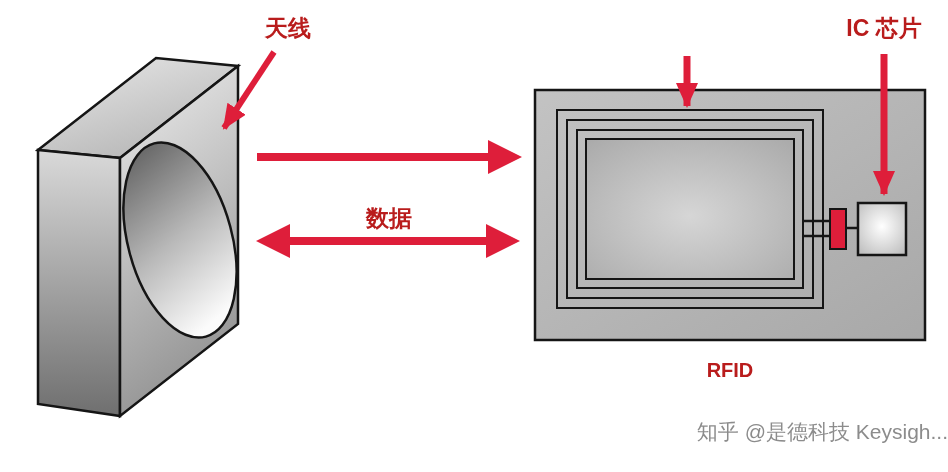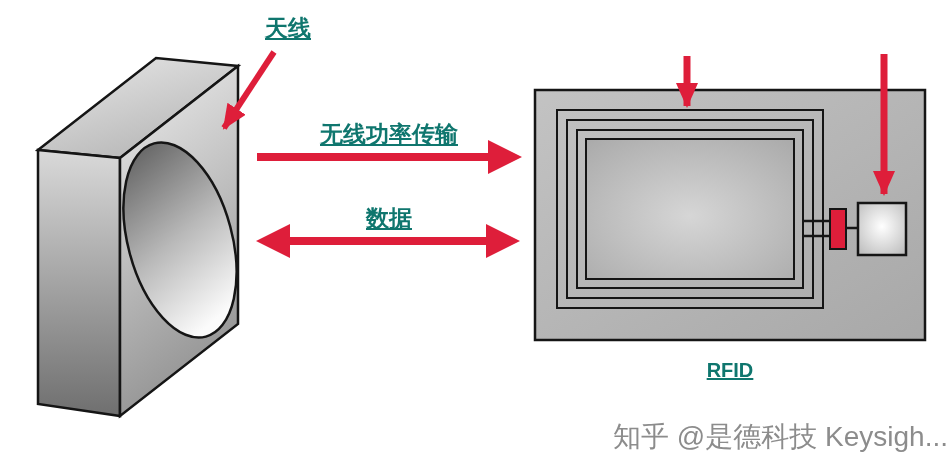--- a/index.html
+++ b/index.html
@@ -6,34 +6,33 @@
   .canvas {
     position:relative;
     width:948px; height:472px;
     background:#ffffff;
     overflow:hidden;
     font-family:"Liberation Sans","DejaVu Sans",sans-serif;
   }
   svg.scene { position:absolute; left:0; top:0; }
   .label {
     position:absolute;
-    color:#0f766e;
+    color:#b91c1c;
     font-weight:bold;
     font-size:23px;
     white-space:nowrap;
     line-height:1.2;
-    text-decoration:underline;
   }
   .label.centered { text-align:center; }
   .rfid-caption { font-size:20px; }
   .reader-caption { font-size:24px; }
   .watermark {
     position:absolute;
     right:0; top:418px;
-    font-size:28px;
+    font-size:21px;
     font-weight:normal;
     color:var(--watermark-gray,#8c8c8c);
     white-space:nowrap;
   }
   .arrowhead, .red-fill { fill:var(--arrow-red,#de1e3a); }
   .red-stroke { stroke:var(--arrow-red,#de1e3a); }
   .outline { stroke:var(--outline,#151515); }
 </style>
 </head>
 <body>
@@ -111,23 +110,23 @@
       <rect class="outline" x="858" y="203" width="48" height="52" fill="url(#gChip)" stroke-width="2.5"></rect>
     </g>
 
     <line class="red-stroke" x1="687" y1="56" x2="687" y2="106" stroke-width="7" marker-end="url(#ah)"></line>
 
     <line class="red-stroke" x1="884" y1="54" x2="884" y2="194" stroke-width="7" marker-end="url(#ah)"></line>
   </svg>
 
   <div class="label" style="left:265px; top:15px;">天线</div>
 
-  <div class="label centered" style="left:256px; top:121px; width:266px;">无线功率传输</div>
 
   <div class="label centered" style="left:256px; top:205px; width:266px;">数据</div>
 
 
+  <div class="label centered" style="left:826px; top:15px; width:116px;">IC 芯片</div>
 
   <div class="label centered rfid-caption" style="left:535px; top:358px; width:390px;">RFID</div>
 
 
   <div class="watermark">知乎 @是德科技 Keysigh...</div>
 </div>
 
 </body></html>

